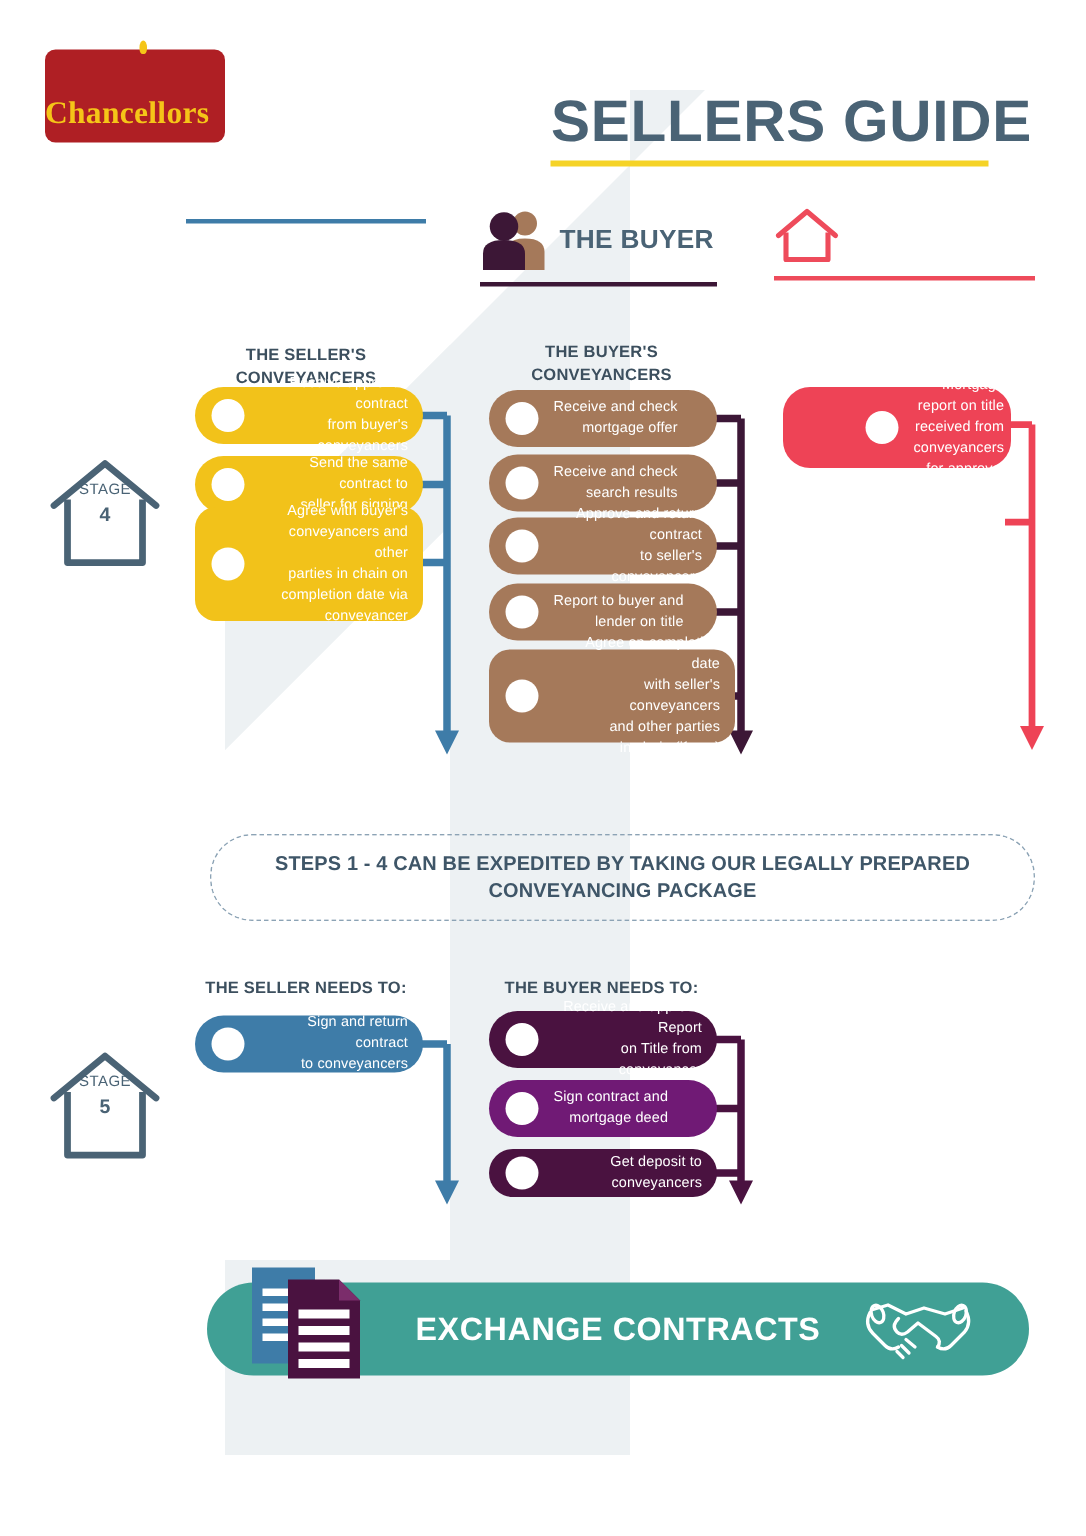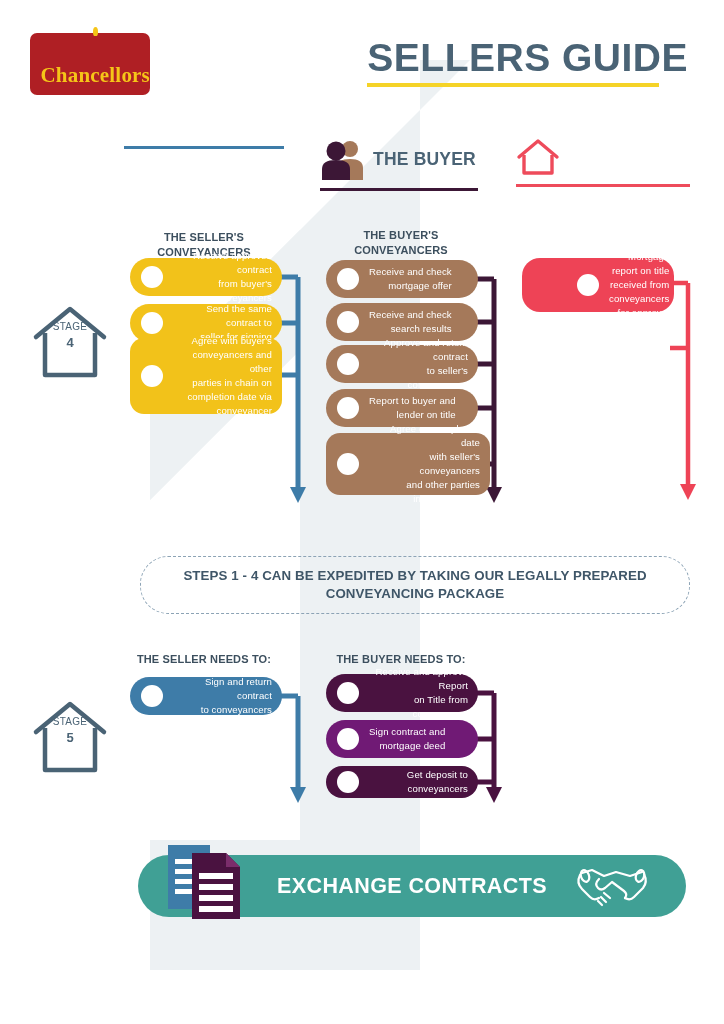--- a/index.html
+++ b/index.html
@@ -8,37 +8,38 @@
     font-family:"Liberation Sans", sans-serif;
     -webkit-font-smoothing:antialiased;
   }
   .page{position:absolute;inset:0;width:724px;height:1024px;background:#ffffff;}
   .watermark{position:absolute;left:0;top:0;width:724px;height:1024px;z-index:0;pointer-events:none;}
 
   
   .logo{
     position:absolute;left:30px;top:33px;width:120px;height:62px;
     background:#AF1F24;border-radius:7px;z-index:3;
-    display:flex;align-items:flex-end;justify-content:flex-end;
+    display:flex;align-items:flex-end;justify-content:flex-start;
   }
   .logo-text{
     font-family:"Liberation Serif", serif;
     font-size:21px;font-weight:bold;color:#F5C518;letter-spacing:.2px;
     margin-bottom:7px;position:relative;
   }
   .logo-flame{
     position:absolute;left:63px;top:-6px;width:5px;height:9px;
     background:#F5C518;border-radius:50% 50% 40% 40%;
   }
   .title{
     position:absolute;right:36px;top:38px;z-index:3;text-align:right;
   }
   .title-text{
     font-size:39px;font-weight:bold;color:#4A6375;letter-spacing:.5px;
     line-height:1;
+    margin-top:24px;
   }
   .title-rule{
     margin-top:6px;height:4px;background:#F5D327;width:292px;
   }
 
   
   .col-head{position:absolute;z-index:3;}
   .col-head .row{display:flex;align-items:center;gap:9px;}
   .col-head .label{
     font-size:17.5px;font-weight:bold;color:#4A6375;line-height:1.08;

